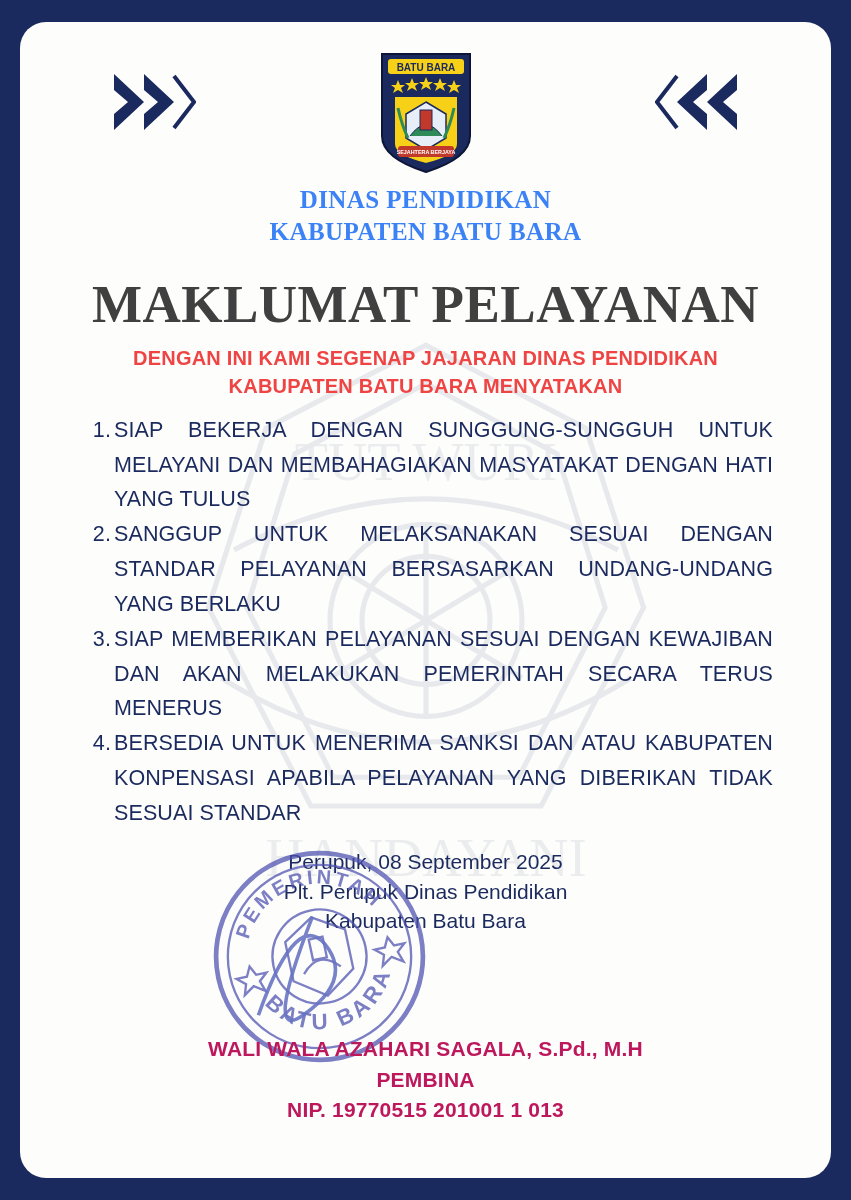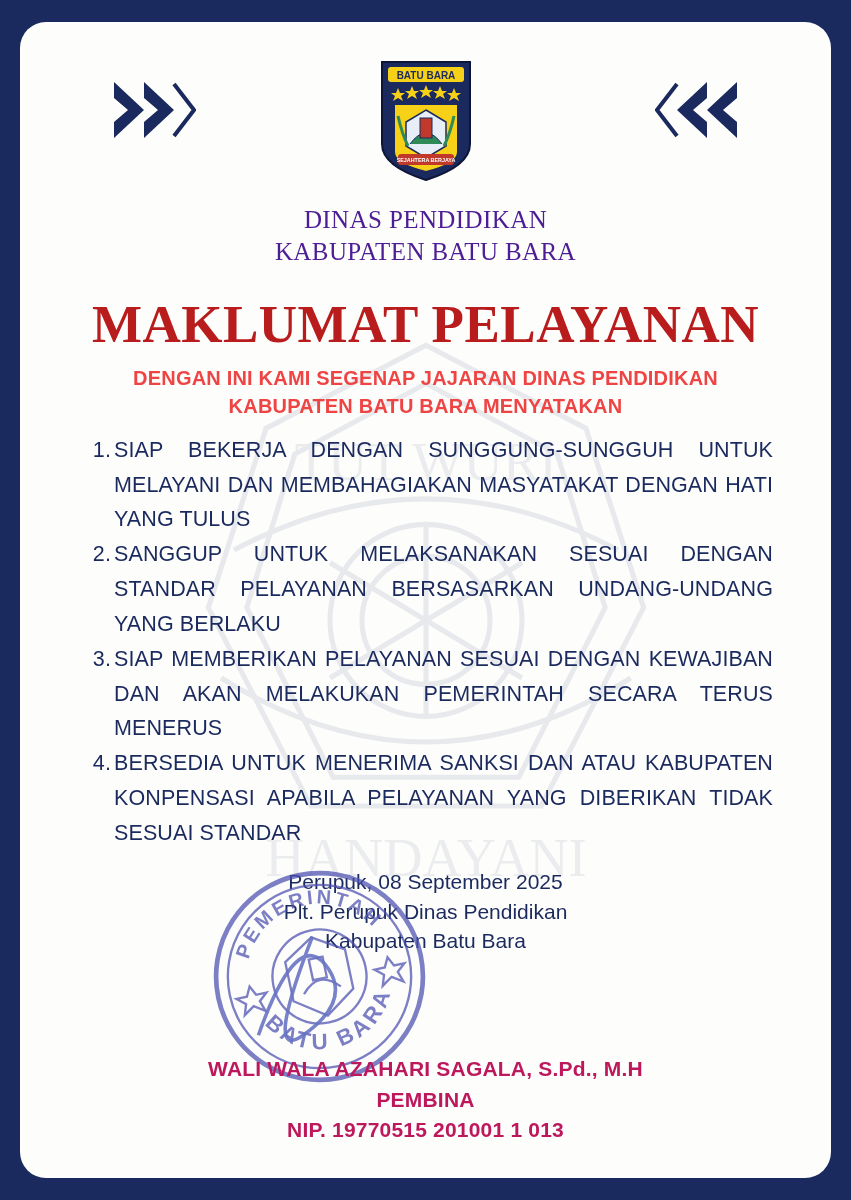--- a/index.html
+++ b/index.html
@@ -40,21 +40,21 @@
     transform: translate(-50%, -50%);
     width: 640px;
     height: 640px;
     opacity: 0.09;
     pointer-events: none;
   }
 
   .content {
     position: relative;
     z-index: 2;
-    padding: 36px 42px 0 42px;
+    padding: 28px 42px 0 42px;
     text-align: center;
   }
 
   
   .top-row {
     position: relative;
     height: 130px;
   }
   .chev {
     position: absolute;
@@ -70,33 +70,33 @@
     left: 50%;
     top: 0;
     transform: translateX(-50%);
     width: 104px;
     height: 126px;
   }
 
   
   .org {
     font-family: "Liberation Serif", serif;
-    font-weight: normal;
+    font-weight: bold;
     font-size: 25px;
     letter-spacing: 0.4px;
-    color: #4c1d95;
+    color: #3b82f6;
     line-height: 1.28;
-    margin-top: 16px;
+    margin-top: 4px;
   }
   .maklumat {
     font-family: "Liberation Serif", serif;
     font-weight: bold;
     font-size: 53px;
     letter-spacing: 0.5px;
-    color: #b91c1c;
+    color: #404040;
     margin-top: 26px;
     margin-bottom: 10px;
   }
   .intro {
     font-family: "Liberation Sans", sans-serif;
     font-weight: bold;
     font-size: 20px;
     color: #ef4444;
     line-height: 1.42;
     letter-spacing: 0.2px;

